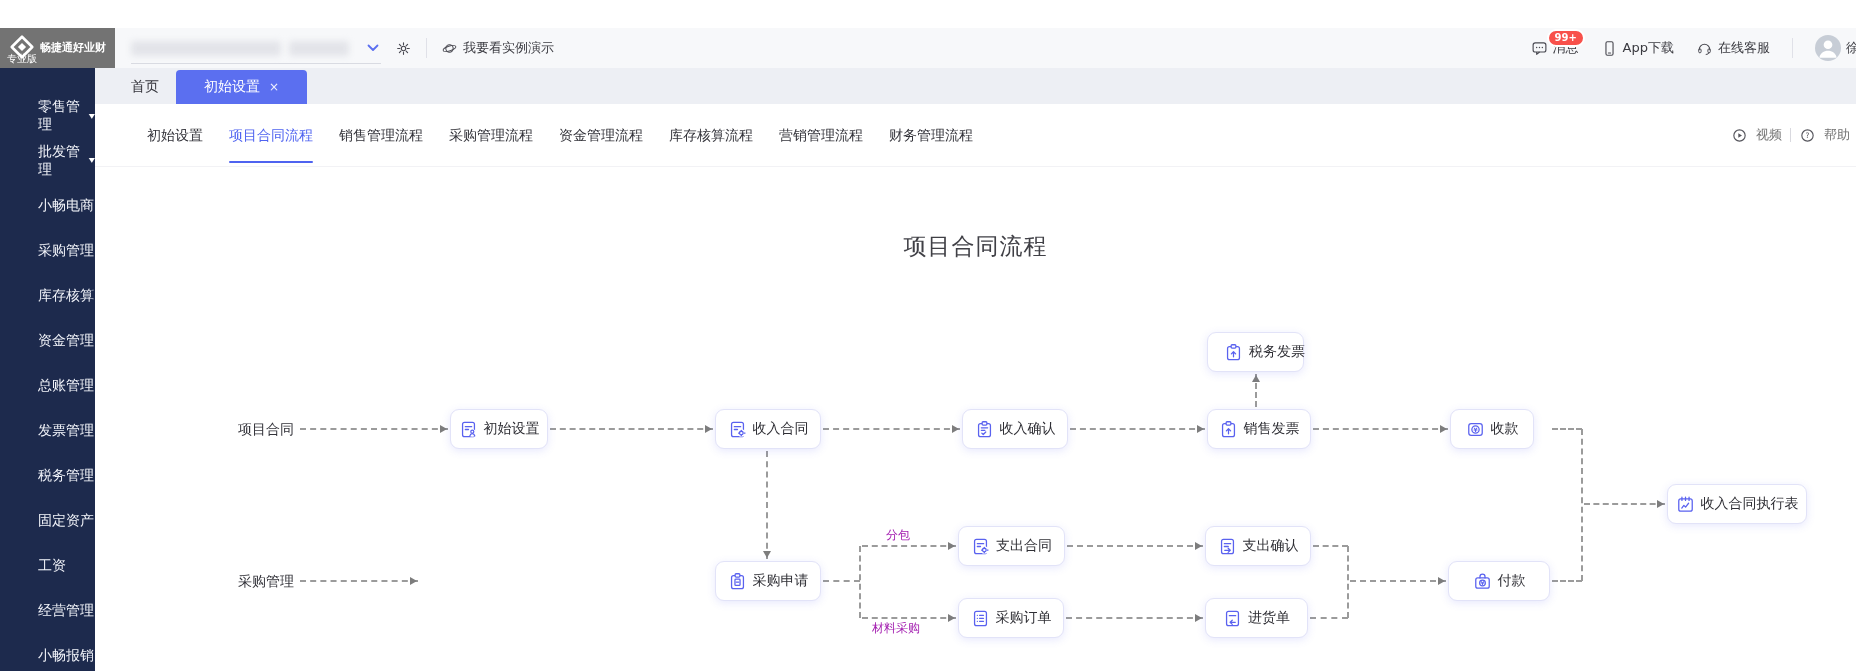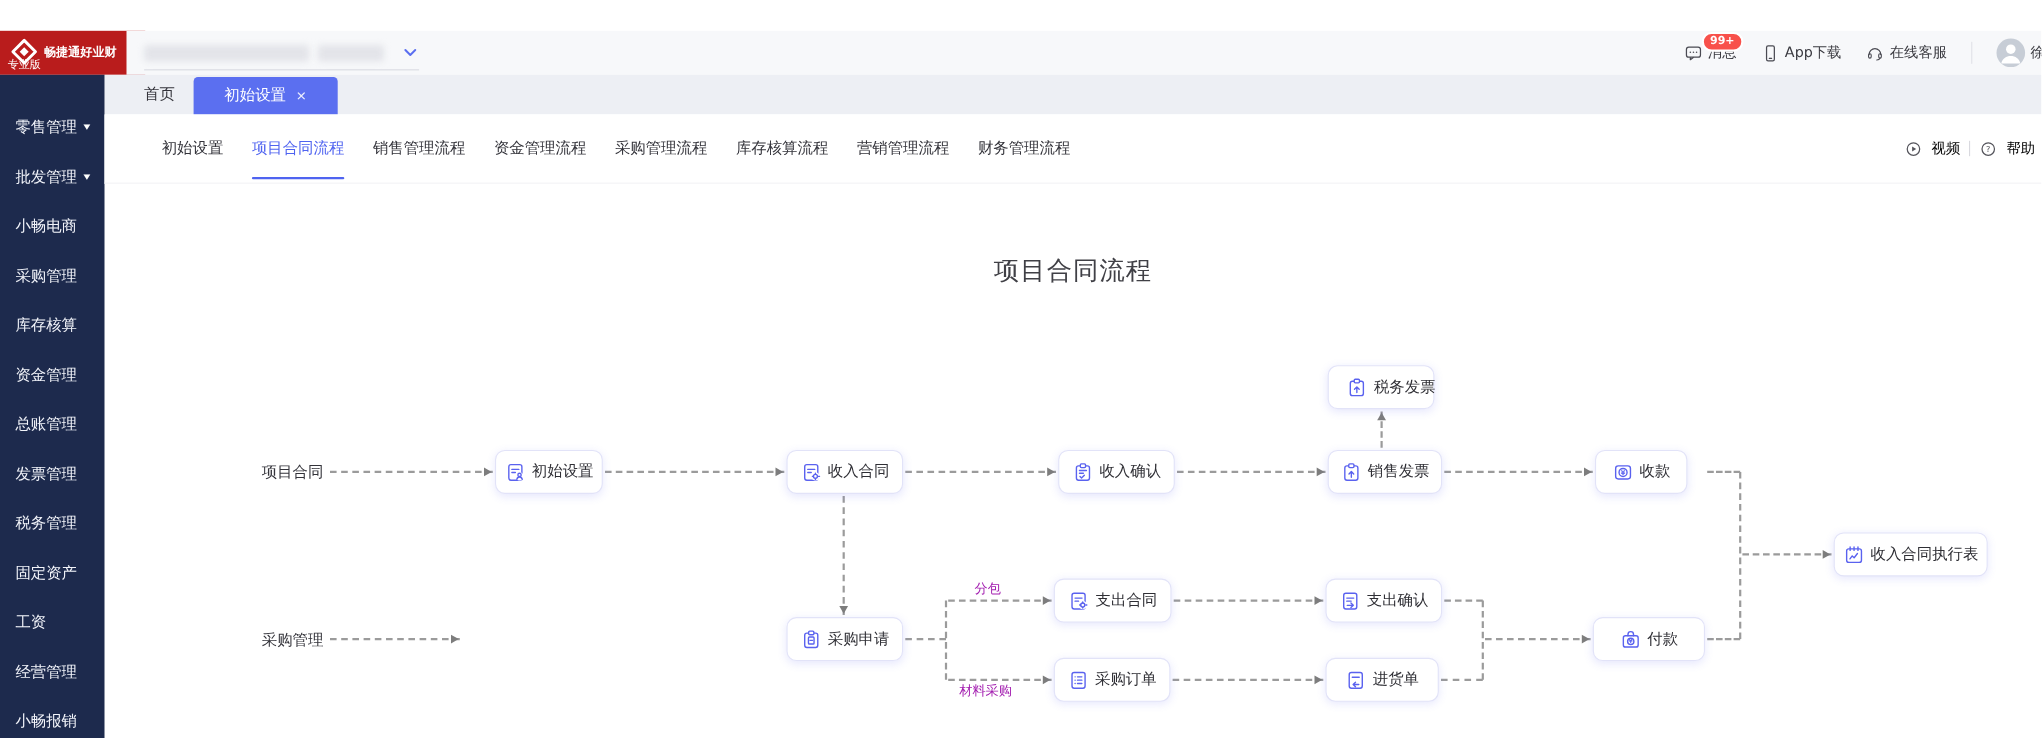--- a/index.html
+++ b/index.html
@@ -4,21 +4,21 @@
 <style>
   html,body{margin:0;padding:0;background:#fff;}
   .app{position:relative;width:1856px;height:671px;overflow:hidden;
        font-family:"DejaVu Sans","Liberation Sans",sans-serif;background:#fff;}
 
   
   .topband{position:absolute;left:0;top:0;width:1856px;height:28px;background:#fff;}
 
   
   .header{position:absolute;left:115px;top:28px;right:0;height:40px;background:#f7f8fa;}
-  .logoblock{position:absolute;left:0;top:28px;width:132px;height:40px;background:#b91c1c;color:#fff;}
+  .logoblock{position:absolute;left:0;top:28px;width:132px;height:40px;background:#737373;color:#fff;}
   .logoblock .mark{position:absolute;left:9px;top:6px;width:26px;height:26px;}
   .logoblock .lt{position:absolute;left:40px;top:12px;font-size:11px;font-weight:bold;white-space:nowrap;}
   .logoblock .ls{position:absolute;left:7px;bottom:2px;font-size:10px;}
   .company-select{position:absolute;left:16px;top:5px;width:250px;height:30px;border-bottom:1px solid #d9dbe2;display:flex;align-items:center;}
   .smudge{height:15px;background:#e3e4e9;border-radius:3px;filter:blur(3px);}
   .company-select .chev{margin-left:auto;width:16px;height:16px;}
   .hicon{width:17px;height:17px;flex:none;}
   .hitem{display:flex;align-items:center;gap:5px;font-size:13px;color:#3a3a40;white-space:nowrap;}
   .hdr-left{position:absolute;left:280px;top:0;height:40px;display:flex;align-items:center;gap:14px;}
   .vdiv{width:1px;height:20px;background:#e0e1e8;}
@@ -31,30 +31,30 @@
 
   
   .tabstrip{position:absolute;left:95px;top:68px;right:0;height:36px;background:#edeff4;display:flex;align-items:flex-end;}
   .wtab-home{width:62px;margin-left:19px;height:36px;line-height:36px;text-align:center;font-size:14px;color:#33333a;}
   .wtab-active{height:34px;min-width:107px;background:#5b6ff0;border-radius:4px 4px 0 0;color:#fff;
                display:flex;align-items:center;justify-content:center;font-size:14px;gap:9px;padding:0 12px;}
   .wtab-active .x{font-size:12px;opacity:.9;}
 
   
   .sidebar{position:absolute;left:0;top:68px;width:95px;bottom:0;background:#1d2a4d;padding-top:25px;box-sizing:border-box;}
-  .side-item{height:45px;display:flex;align-items:center;padding-left:14px;color:#f2f4fa;font-size:14px;font-weight:500;cursor:pointer;}
+  .side-item{height:45px;display:flex;align-items:center;padding-left:38px;color:#f2f4fa;font-size:14px;font-weight:500;cursor:pointer;}
   .side-item .caret{font-size:8px;margin-left:6px;transform:scaleY(.8);color:#fff;}
 
   
   .navrow{position:absolute;left:95px;top:104px;right:0;height:62px;background:#fff;border-bottom:1px solid #f2f2f5;}
   .navtabs{position:absolute;left:52px;top:0;height:62px;display:flex;align-items:center;gap:26px;}
   .navtab{font-size:14px;color:#33333a;position:relative;height:62px;line-height:62px;cursor:pointer;white-space:nowrap;}
   .navtab.active{color:#4f63f0;}
   .navtab.active:after{content:"";position:absolute;left:0;right:0;bottom:3px;height:2px;background:#4f63f0;border-radius:1px;}
-  .nav-actions{position:absolute;right:6px;top:0;height:62px;display:flex;align-items:center;gap:8px;font-size:13px;color:#000000;}
+  .nav-actions{position:absolute;right:6px;top:0;height:62px;display:flex;align-items:center;gap:8px;font-size:13px;color:#737373;}
   .nav-actions .vdiv{height:14px;background:#d9d9df;}
 
   
   .flow{position:absolute;left:0;top:0;width:1856px;height:671px;pointer-events:none;}
   .flow-title{position:absolute;left:95px;right:0;top:231px;text-align:center;font-size:23px;color:#404046;font-weight:500;letter-spacing:1px;}
   .rowlabel{position:absolute;font-size:14px;color:#33333a;font-weight:500;white-space:nowrap;}
   .branchlabel{position:absolute;font-size:12px;color:#a21caf;white-space:nowrap;}
   .node{position:absolute;height:40px;background:#fff;border:1px solid #e2e3f8;border-radius:9px;
         box-shadow:0 2px 8px rgba(95,99,242,.15);display:flex;align-items:center;justify-content:center;gap:6px;
         font-size:14px;color:#2f2f35;box-sizing:border-box;pointer-events:auto;cursor:pointer;z-index:2;white-space:nowrap;}
@@ -81,20 +81,34 @@
   </div>
 
   <div class="header">
     <div class="company-select">
       <span class="smudge" style="width:150px"></span>
       <span class="smudge" style="width:60px;margin-left:8px"></span>
       <svg class="chev" viewBox="0 0 16 16">
         <path d="M3.5 5.5L8 10l4.5-4.5" fill="none" stroke="#5b6ff0" stroke-width="1.8" stroke-linecap="round" stroke-linejoin="round"></path>
       </svg>
     </div>
+    <div class="hdr-left">
+      <svg class="hicon" viewBox="0 0 24 24">
+        <circle cx="12" cy="12" r="3.1" fill="none" stroke="#4a4a52" stroke-width="1.6"></circle>
+        <path d="M12 3.8v3M12 17.2v3M3.8 12h3M17.2 12h3M6.2 6.2l2.1 2.1M15.7 15.7l2.1 2.1M17.8 6.2l-2.1 2.1M8.3 15.7l-2.1 2.1" stroke="#4a4a52" stroke-width="1.6" stroke-linecap="round" fill="none"></path>
+      </svg>
+      <div class="vdiv"></div>
+      <div class="hitem">
+        <svg class="hicon" viewBox="0 0 24 24">
+          <circle cx="12" cy="12" r="5.2" fill="none" stroke="#4a4a52" stroke-width="1.5"></circle>
+          <ellipse cx="12" cy="12" rx="9.3" ry="3.4" fill="none" stroke="#4a4a52" stroke-width="1.3" transform="rotate(-18 12 12)"></ellipse>
+        </svg>
+        <span>我要看实例演示</span>
+      </div>
+    </div>
     <div class="hdr-right">
       <div class="hitem msg">
         <span class="badge">99+</span>
         <svg class="hicon" viewBox="0 0 24 24">
           <rect x="3" y="4" width="18" height="13" rx="3" fill="none" stroke="#4a4a52" stroke-width="1.6"></rect>
           <path d="M8 17v3.2L12.2 17" fill="none" stroke="#4a4a52" stroke-width="1.6" stroke-linejoin="round"></path>
           <circle cx="8" cy="10.5" r="1" fill="#4a4a52"></circle>
             <circle cx="12" cy="10.5" r="1" fill="#4a4a52"></circle>
             <circle cx="16" cy="10.5" r="1" fill="#4a4a52"></circle>
         </svg>
@@ -179,22 +193,22 @@
       <div class="side-item">
         <span>小畅报销</span>
       </div>
     </div>
 
   <div class="navrow">
     <div class="navtabs">
         <div class="navtab">初始设置</div>
         <div class="navtab active">项目合同流程</div>
         <div class="navtab">销售管理流程</div>
+        <div class="navtab">采购管理流程</div>
         <div class="navtab">资金管理流程</div>
-        <div class="navtab">采购管理流程</div>
         <div class="navtab">库存核算流程</div>
         <div class="navtab">营销管理流程</div>
         <div class="navtab">财务管理流程</div>
       </div>
     <div class="nav-actions">
       <svg class="hicon" viewBox="0 0 24 24">
         <circle cx="12" cy="12" r="8" fill="none" stroke="#55555c" stroke-width="1.6"></circle>
         <path d="M10.3 8.8l5.2 3.2-5.2 3.2z" fill="#55555c"></path>
       </svg>
       <span>视频</span>

